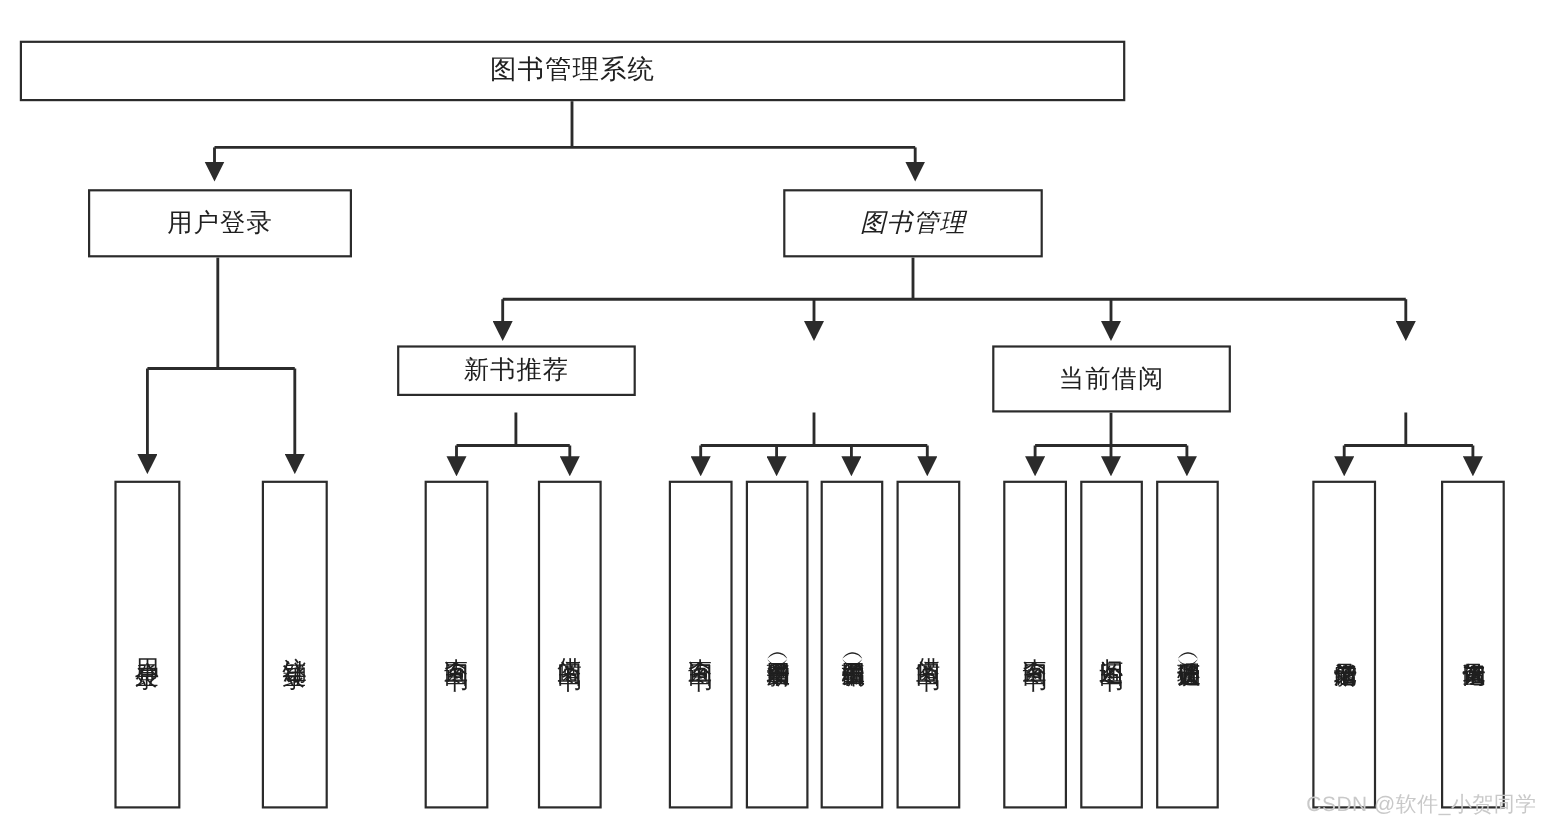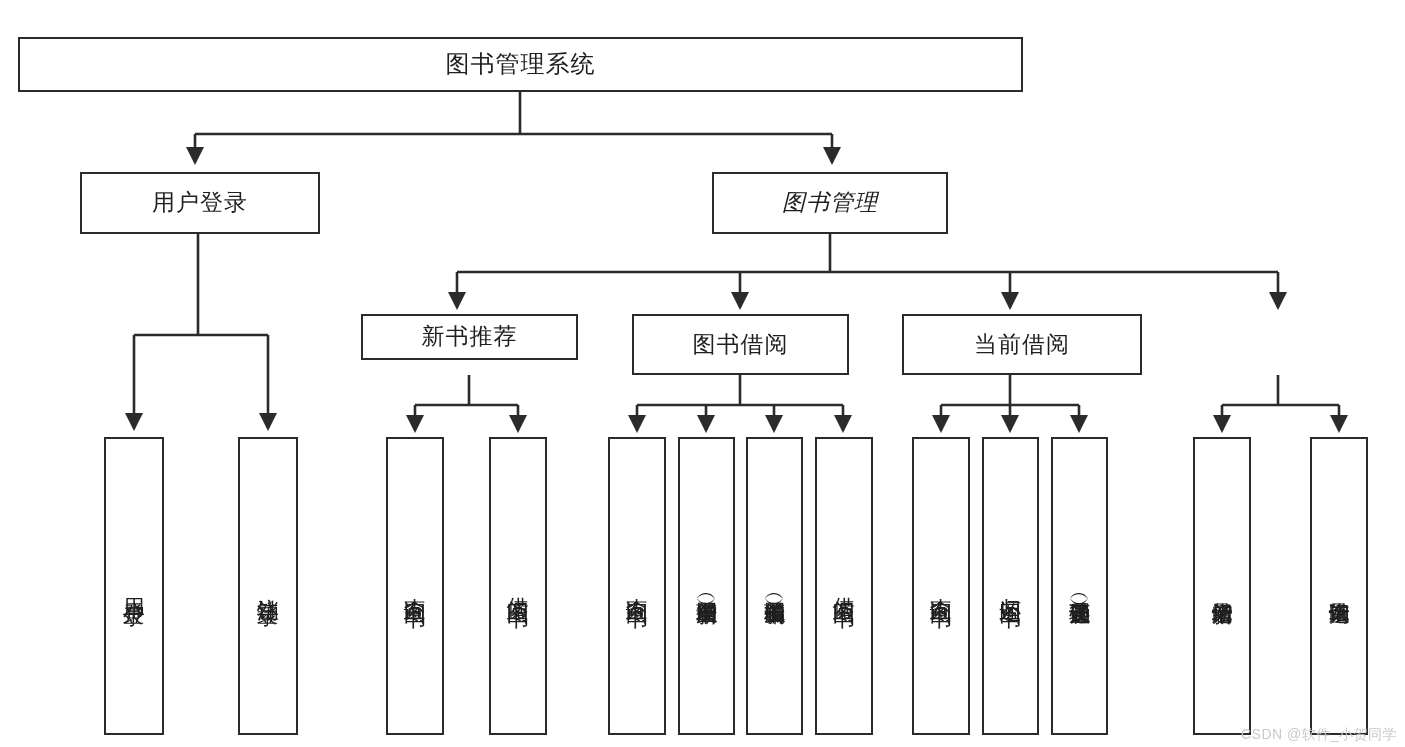--- a/index.html
+++ b/index.html
@@ -59,21 +59,21 @@
     letter-spacing: 0px;
     font-size: 21px;
   }
   .node.root {
     font-size: 24px;
   }
   .watermark {
     position: absolute;
     right: 8px;
     bottom: 3px;
-    font-size: 14px;
+    font-size: 19px;
     color: #c9c9c9;
     white-space: nowrap;
     letter-spacing: 0.5px;
   }
 </style>
 </head>
 <body>
 
 <div id="canvas">
 
@@ -134,24 +134,21 @@
   <div class="node horiz" style="left:80px; top:172px; width:240px; height:62px;">
     <span class="txt">用户登录</span>
   </div>
   <div class="node horiz" style="left:712px; top:172px; width:236px; height:62px;font-style:italic;">
     <span class="txt">图书管理</span>
   </div>
 
   <div class="node horiz" style="left:361px; top:314px; width:217px; height:46px;">
     <span class="txt">新书推荐</span>
   </div>
-  <div class="node horiz" style="left:632px; top:314px; width:217px; height:61px;">
-    <span class="txt">图书借阅</span>
-  </div>
-  <div class="node horiz" style="left:902px; top:314px; width:240px; height:61px;">
+  <div class="node horiz" style="left:902px; top:314px; width:217px; height:61px;">
     <span class="txt">当前借阅</span>
   </div>
 
   <div class="node vert" style="left:104px; top:437px; width:60px; height:298px;">
     <span class="txt">用户登录</span>
   </div>
   <div class="node vert" style="left:238px; top:437px; width:60px; height:298px;">
     <span class="txt">注销登录</span>
   </div>
 

